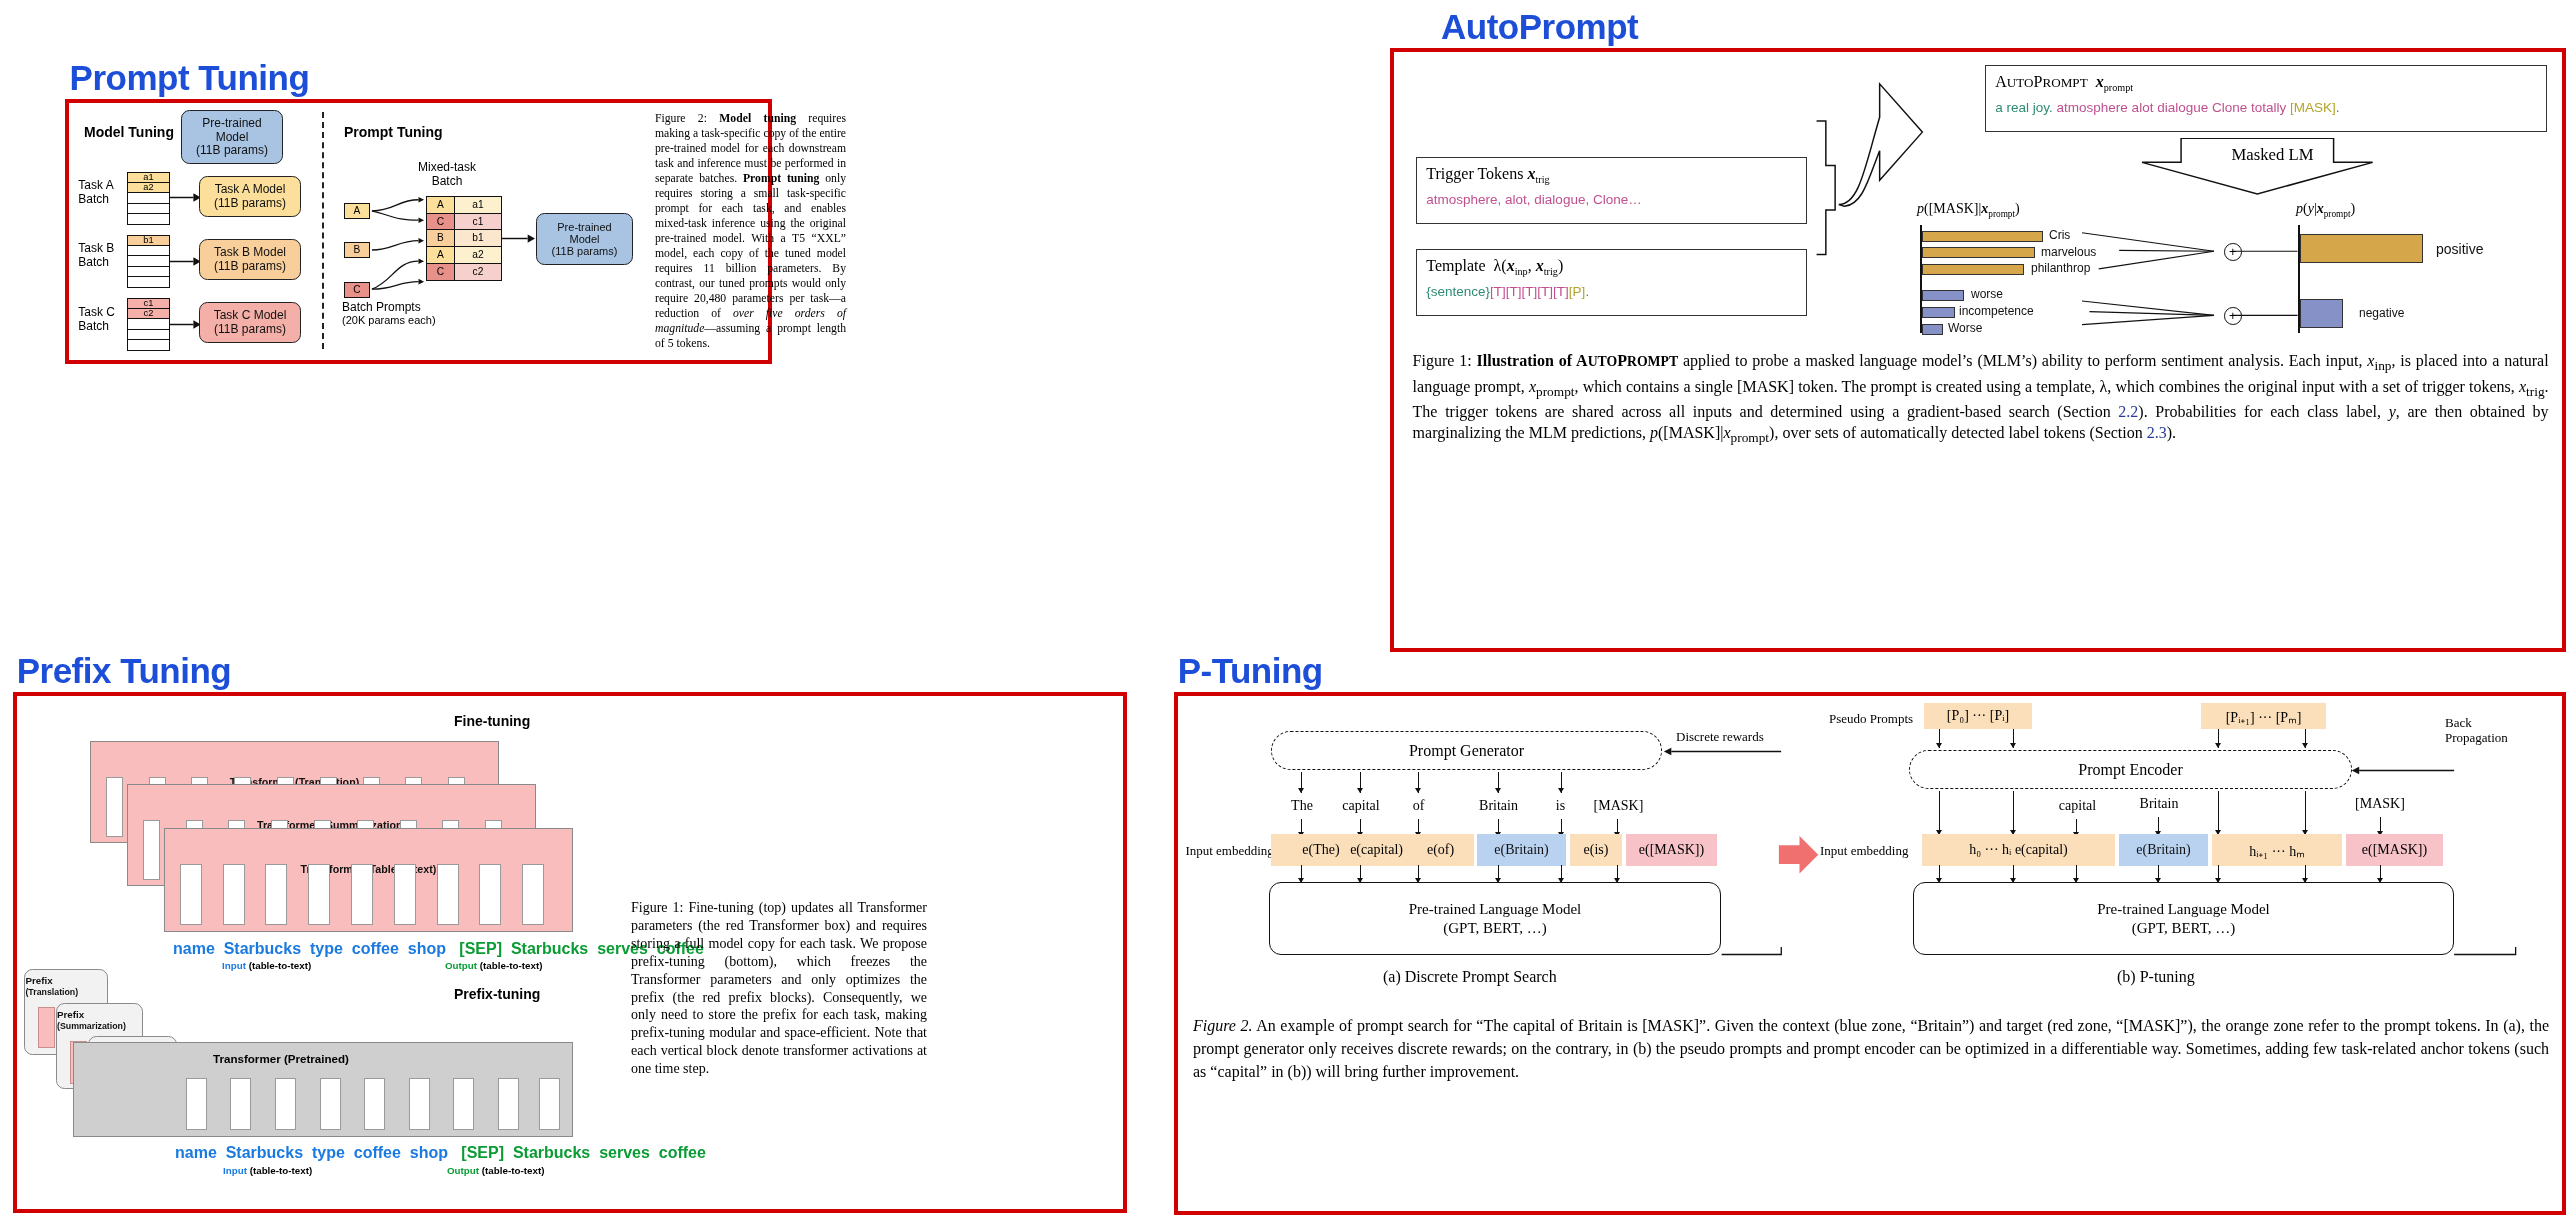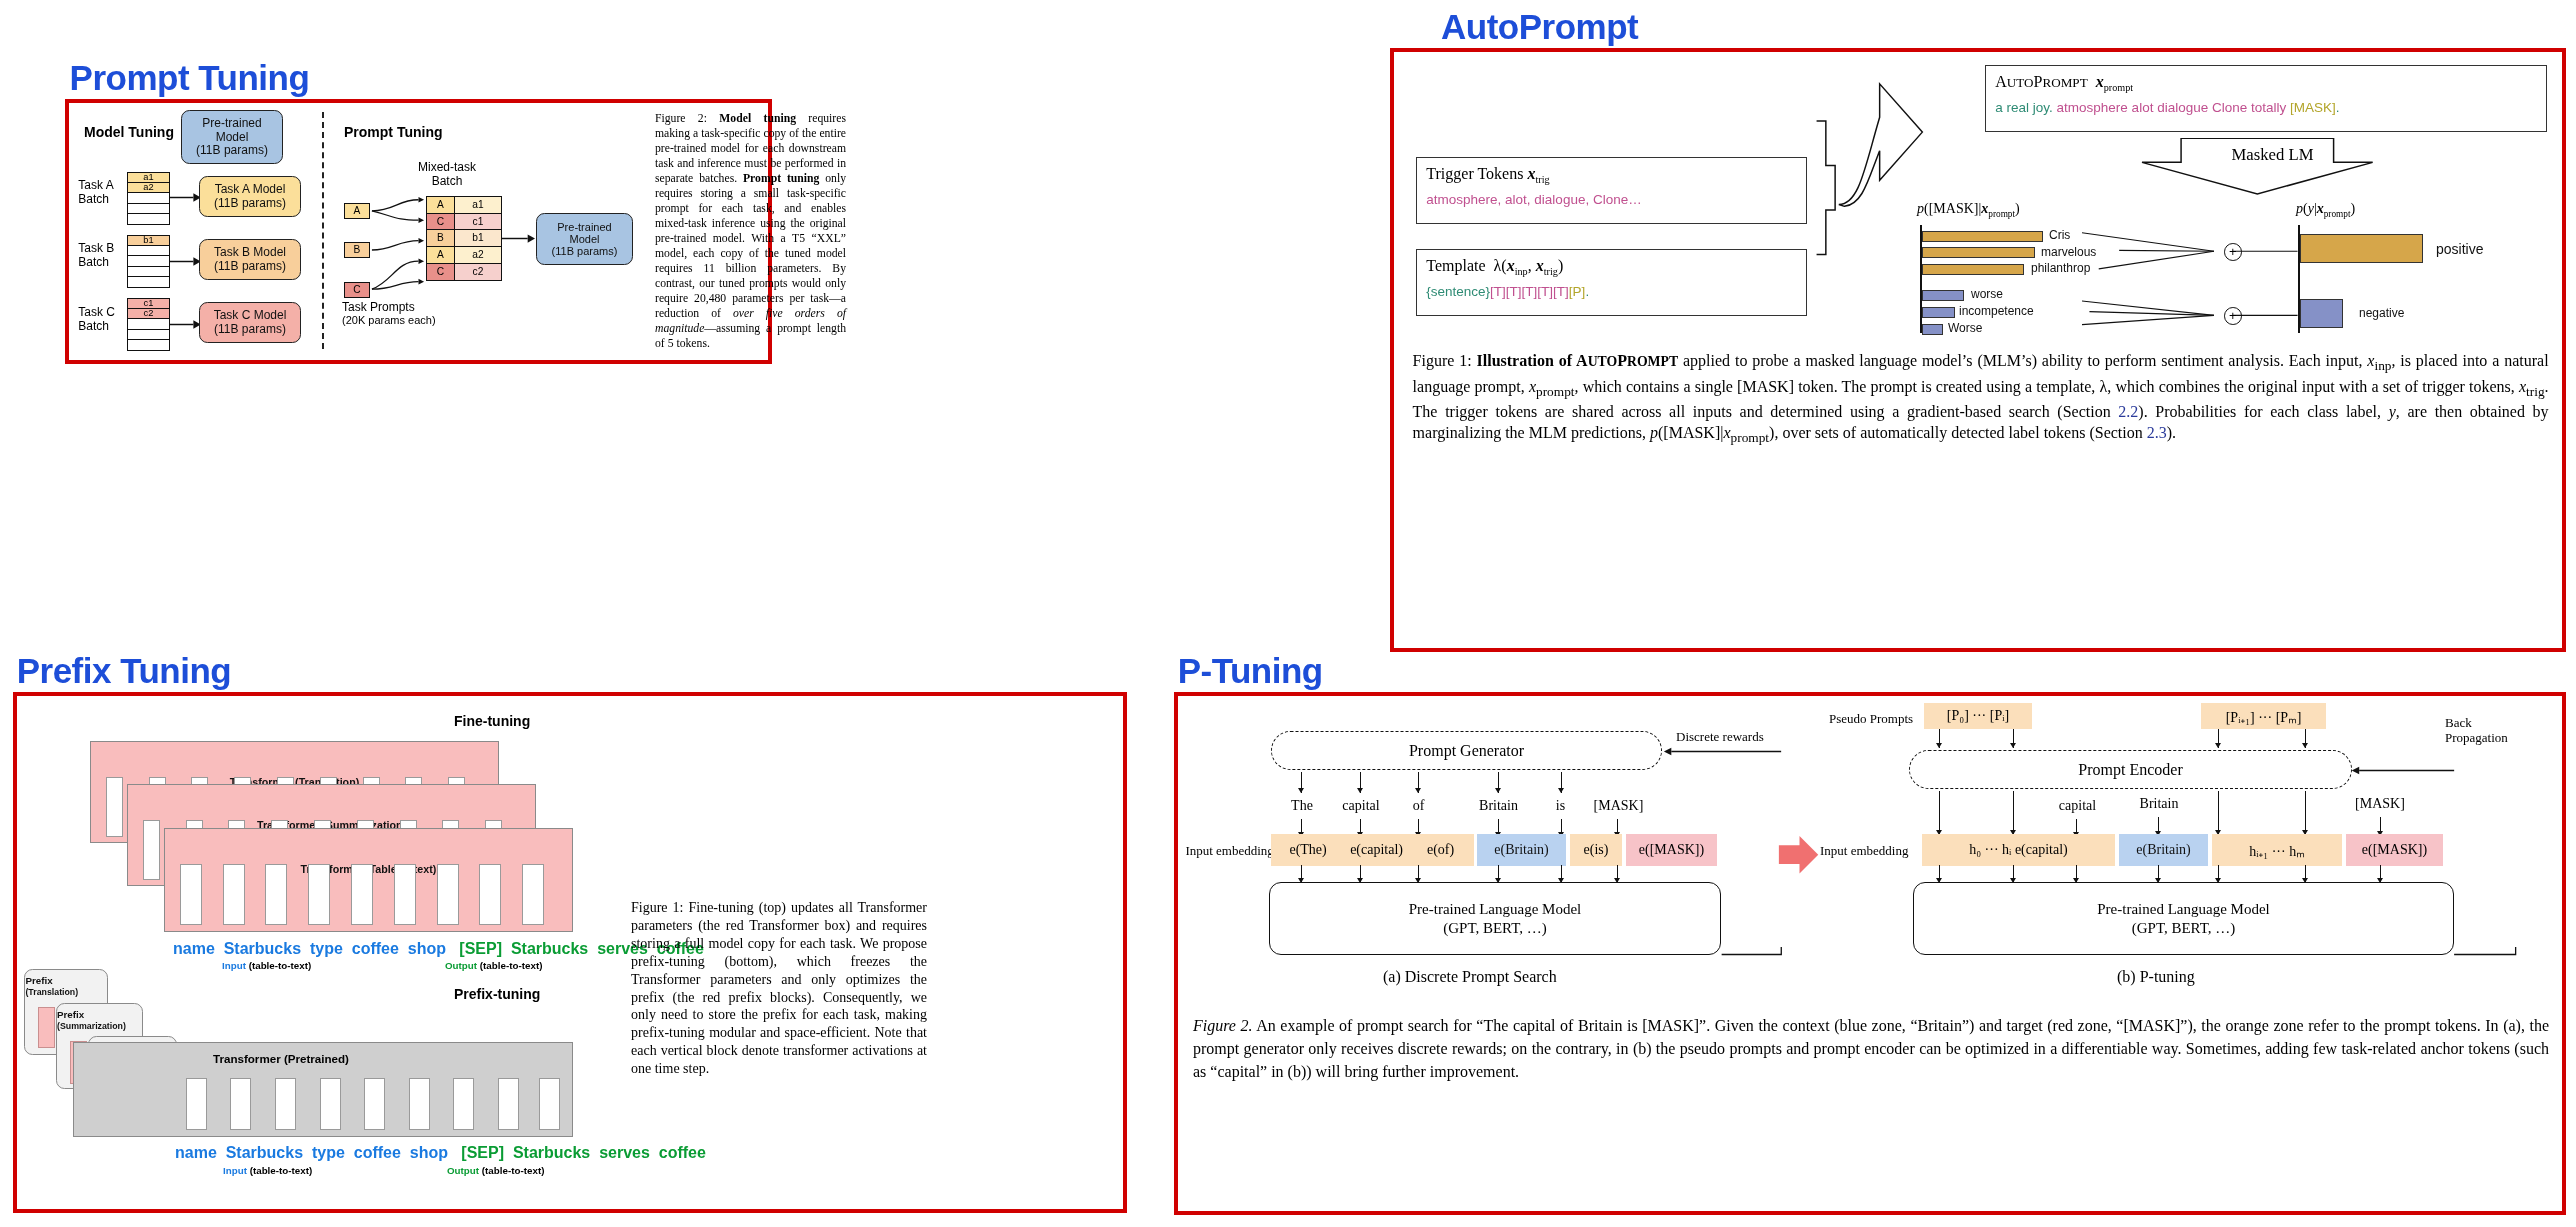--- a/index.html
+++ b/index.html
@@ -238,21 +238,21 @@
 
     <div class="rbox blue-box" style="left:467px; top:110px; width:97px; height:52px; font-size:11px;">
       <div>
         <span>Pre-trained</span><br>
         <span>Model</span><br>
         <span>(11B params)</span>
       </div>
     </div>
 
     <div style="position:absolute; left:273px; top:197px; font-size:12px; line-height:1.2;">
-      <div>Task Prompts</div>
+      <div>Batch Prompts</div>
       <div style="font-size:11px;">(20K params each)</div>
     </div>
 
     <div class="caption" id="pt-caption" style="position:absolute; left:586px; top:9.3px; width:191px; font-size:11.7px;">Figure 2:  <b>Model tuning</b> requires making a task-specific copy of the entire pre-trained model for each downstream task and inference must be performed in separate batches.  <b>Prompt tuning</b> only requires storing a small task-specific prompt for each task, and enables mixed-task inference using the original pre-trained model.  With a T5 “XXL” model, each copy of the tuned model requires 11 billion parameters. By contrast, our tuned prompts would only require 20,480 parameters per task—a reduction of <i>over five orders of magnitude</i>—assuming a prompt length of 5 tokens.</div>
   </div>
 </div>
 
 <div class="panel" id="autoprompt">
   <div class="panel-title" id="ap-title">AutoPrompt</div>
   <div class="panel-box" id="ap-box">
@@ -488,21 +488,21 @@
 
     <div class="arrow-down" style="left:123px; top:123px; height:16.7px;"></div>
     <div class="arrow-down" style="left:182px; top:123px; height:16.7px;"></div>
     <div class="arrow-down" style="left:240px; top:123px; height:16.7px;"></div>
     <div class="arrow-down" style="left:320px; top:123px; height:16.7px;"></div>
     <div class="arrow-down" style="left:383px; top:123px; height:16.7px;"></div>
     <div class="arrow-down" style="left:439px; top:123px; height:16.7px;"></div>
 
     <div class="sidelbl" style="left:7.4px; top:147px;">Input embedding</div>
     <div class="emb orange" style="left:93px; top:138px; width:203px; height:32px; justify-content:flex-start; padding-left:5.6px;">
-      <span style="width:63px; text-align:center;">e(The)</span>
+      <span style="width:63px; text-align:right;">e(The)</span>
       <span style="width:74px; text-align:center;">e(capital)</span>
       <span style="width:54px; text-align:center;">e(of)</span>
     </div>
     <div class="emb blue" style="left:299px; top:138px; width:89px; height:32px;">e(Britain)</div>
     <div class="emb orange" style="left:392px; top:138px; width:52px; height:32px;">e(is)</div>
     <div class="emb pink" style="left:448px; top:138px; width:91px; height:32px;">e([MASK])</div>
 
     <div class="arrow-down" style="left:123px; top:169px; height:16.7px;"></div>
     <div class="arrow-down" style="left:182px; top:169px; height:16.7px;"></div>
     <div class="arrow-down" style="left:240px; top:169px; height:16.7px;"></div>

